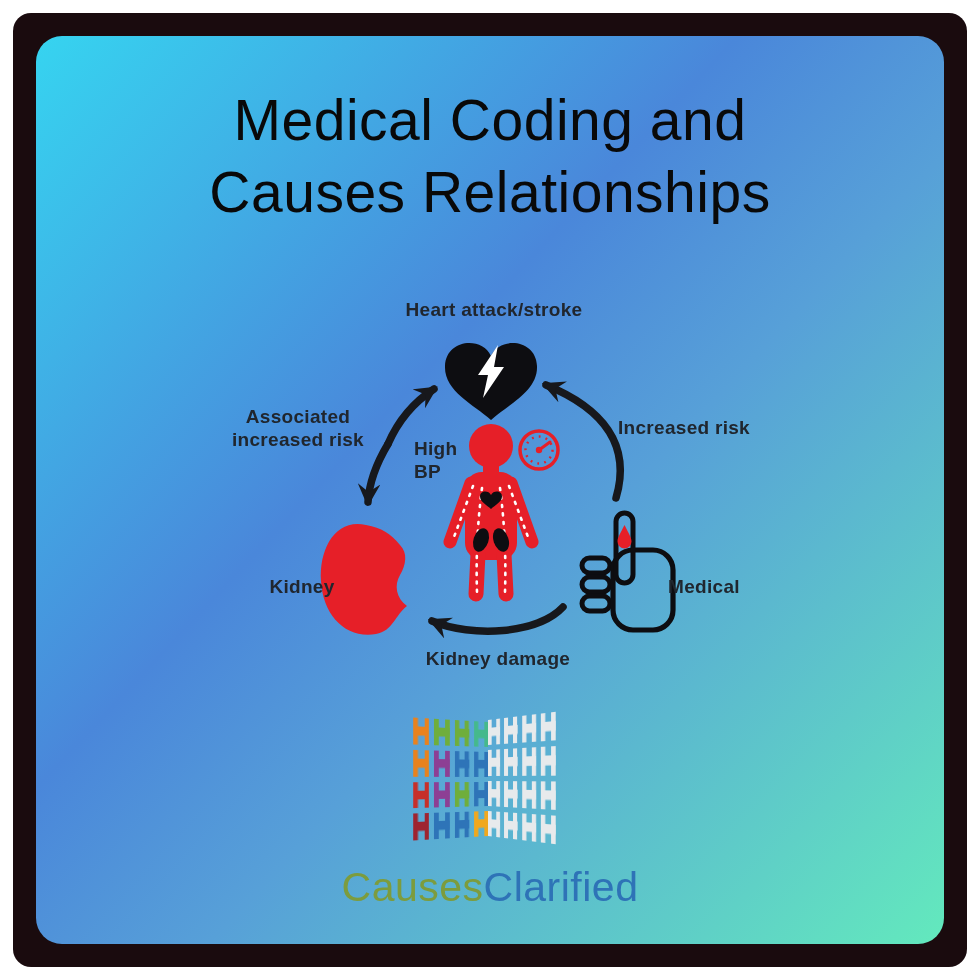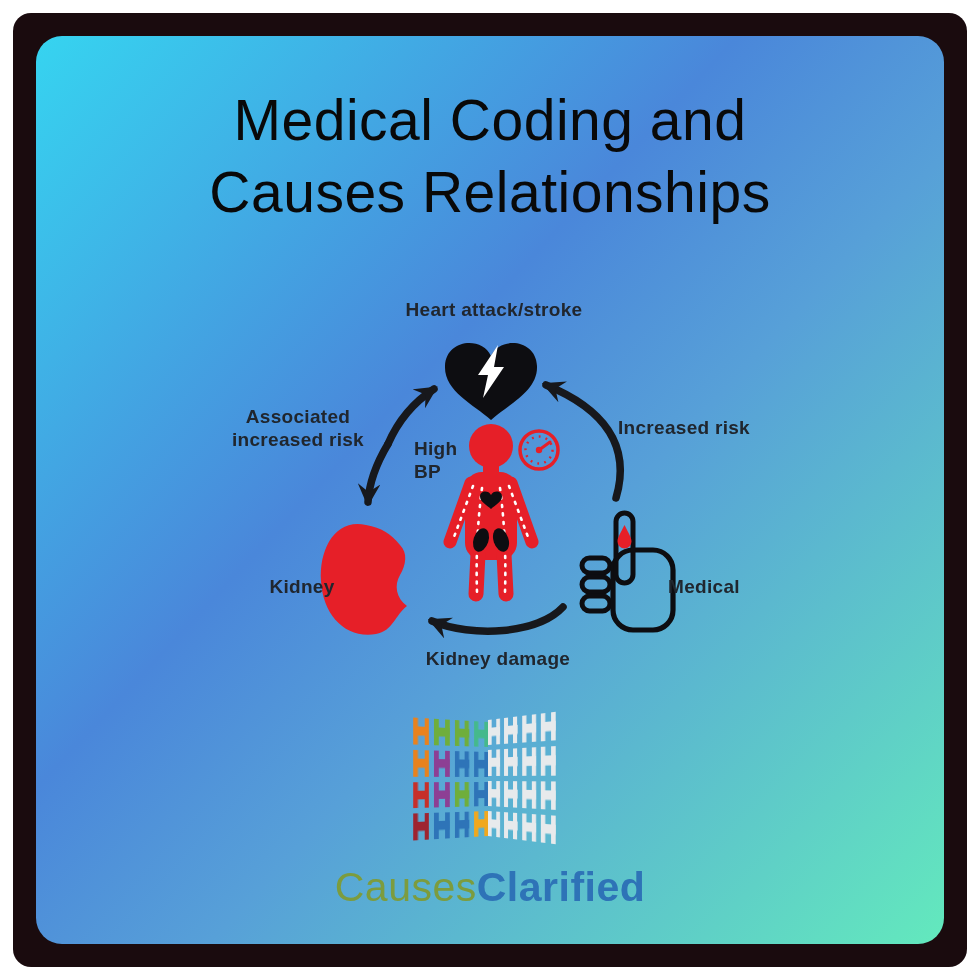--- a/index.html
+++ b/index.html
@@ -35,21 +35,21 @@
   .cube{position:absolute;left:376px;top:670px;width:156px;height:154px;}
   .face{position:absolute;display:grid;grid-template-columns:repeat(4,1fr);grid-template-rows:repeat(4,1fr);gap:5px;}
   .face.left{left:0;top:16px;width:76px;height:114px;transform-origin:100% 50%;transform:perspective(430px) rotateY(24deg);}
   .face.right{left:76px;top:14px;width:80px;height:116px;transform-origin:0 50%;transform:perspective(430px) rotateY(-42deg);}
   .tile{background:
     linear-gradient(var(--c),var(--c)) left top/30% 100% no-repeat,
     linear-gradient(var(--c),var(--c)) right top/30% 100% no-repeat,
     linear-gradient(var(--c),var(--c)) center/100% 34% no-repeat;}
   .logo-text{position:absolute;left:0;right:0;top:828px;text-align:center;font-size:41px;letter-spacing:0.5px;}
   .logo-text .p1{color:var(--logo-green);font-weight:400;}
-  .logo-text .p2{color:var(--logo-blue);font-weight:700;text-align:right;}
+  .logo-text .p2{color:var(--logo-blue);font-weight:400;text-align:right;}
 </style>
 </head>
 <body>
 
 <div class="frame"></div>
 <div class="content">
 
   <div class="title">
     <div>Medical Coding and</div>
     <div>Causes Relationships</div>

